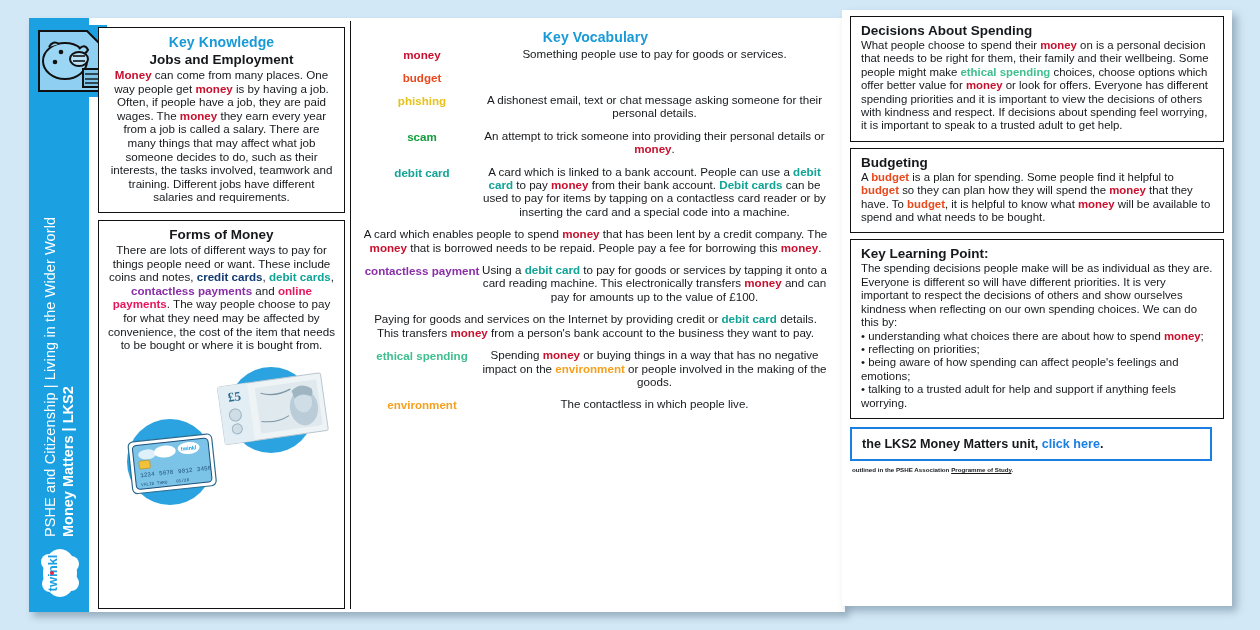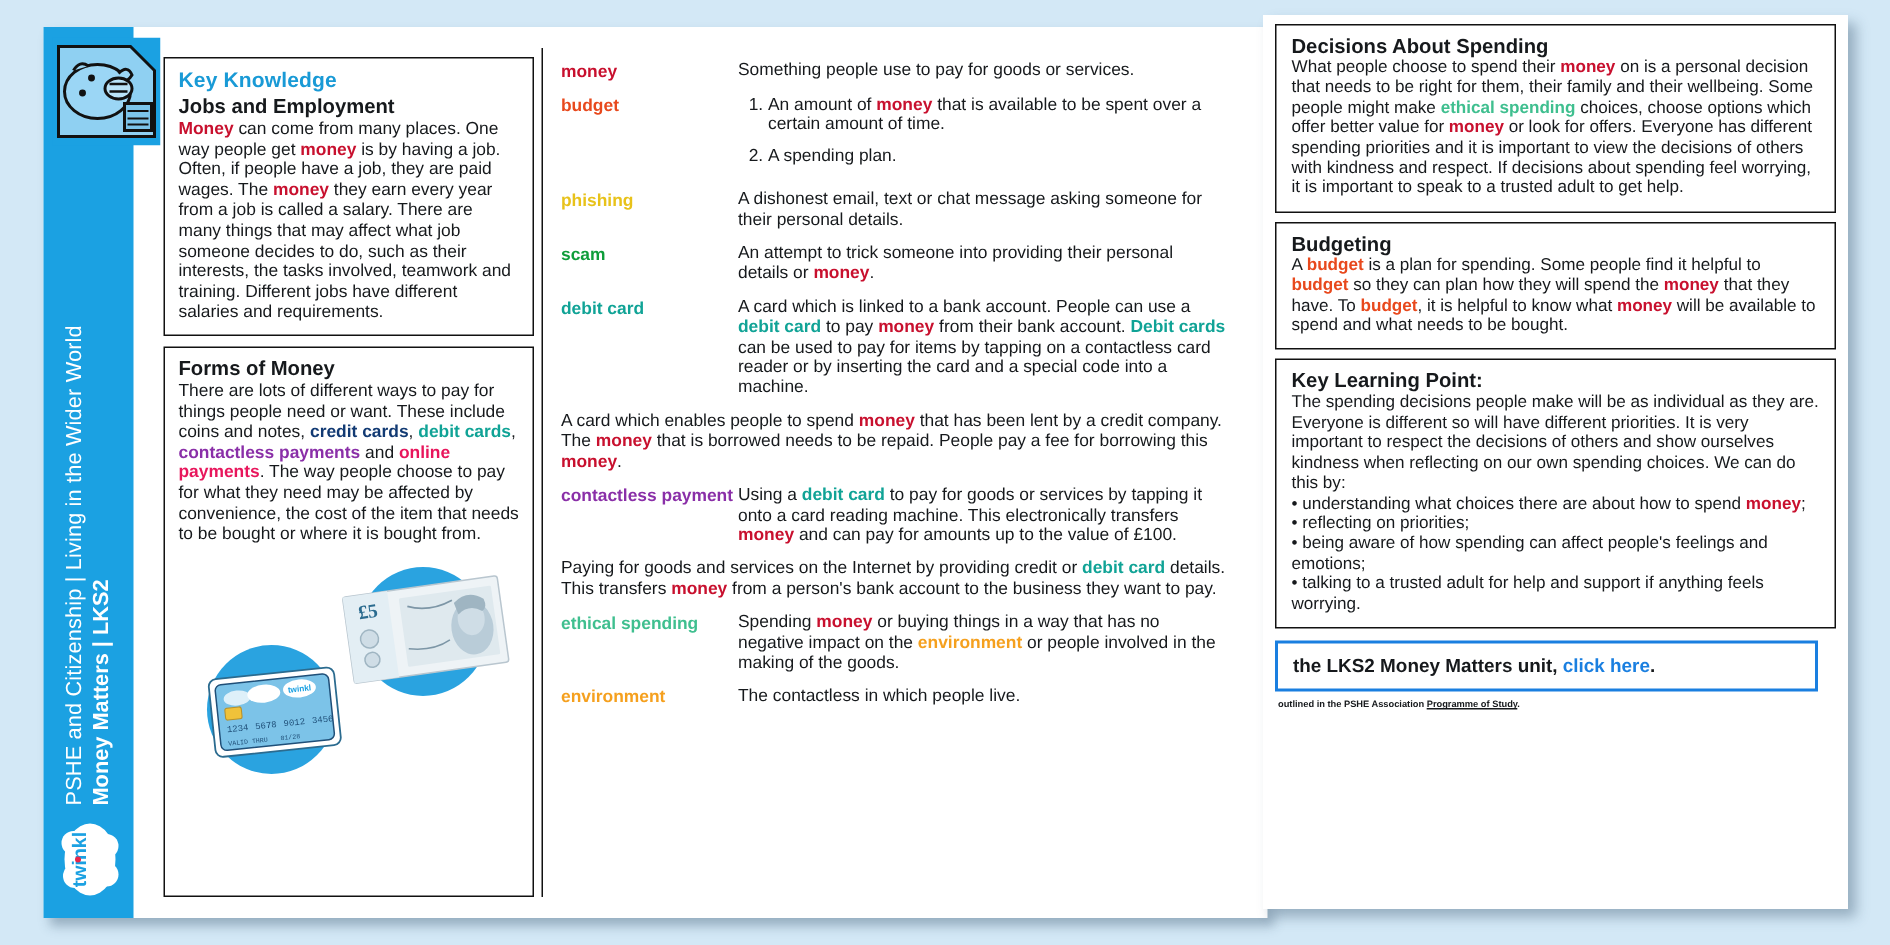--- a/index.html
+++ b/index.html
@@ -45,21 +45,21 @@
     position:absolute;top:200px;left:-180px;
     color:#ffffff;
   }
   .vert .l1{font-size:14.5px;letter-spacing:.1px;display:block;}
   .vert .l2{font-size:14.5px;font-weight:bold;display:block;margin-top:2px;}
   .twinkl{
     position:absolute;bottom:12px;left:10px;width:42px;height:54px;
   }
 
   
-  .cols{display:flex;flex:1;padding:14px;}
+  .cols{display:flex;flex:1;padding:3px;text-align:center;}
   .colA{width:258px;flex:0 0 258px;display:flex;flex-direction:column;}
   .colB{flex:1;border-left:1.6px solid #111;}
 
   .box{border:1.6px solid #111;margin:0;position:relative;background:#fff;}
   .boxA1{margin:6px 5px 0 6px;padding:6px 9px 8px 9px;}
   .boxA2{margin:7px 5px 0 6px;padding:6px 9px 8px 9px;flex:1;}
 
   h2.section{
     color:#199ad6;font-size:14px;margin:0 0 2px 0;font-weight:bold;
     letter-spacing:.1px;
@@ -212,33 +212,28 @@
                   <text x="66" y="125" font-size="4.4">01/28</text>
                 </g>
               </g>
             </svg>
           </div>
         </div>
       </div>
 
       <div class="colB">
         <div class="vocab-wrap">
+          <h2 class="section">Key Vocabulary</h2>
           <div id="vocab-list">
               <div class="vrow">
                 <div class="vterm k-money">money</div>
                 <div class="vdef">Something people use to pay for goods or services.</div>
               </div>
               <div class="vrow">
                 <div class="vterm k-budget">budget</div>
-                <div class="vdef">
-                  <ol class="vlist">
-                    <li>An amount of <span class="k-money">money</span> that is available to be spent over a certain amount of time.</li>
-                    <li>A spending plan.</li>
-                  </ol>
-                </div>
               </div>
               <div class="vrow">
                 <div class="vterm k-phishing">phishing</div>
                 <div class="vdef">A dishonest email, text or chat message asking someone for their personal details.</div>
               </div>
               <div class="vrow">
                 <div class="vterm k-scam">scam</div>
                 <div class="vdef">An attempt to trick someone into providing their personal details or <span class="k-money">money</span>.</div>
               </div>
               <div class="vrow">

